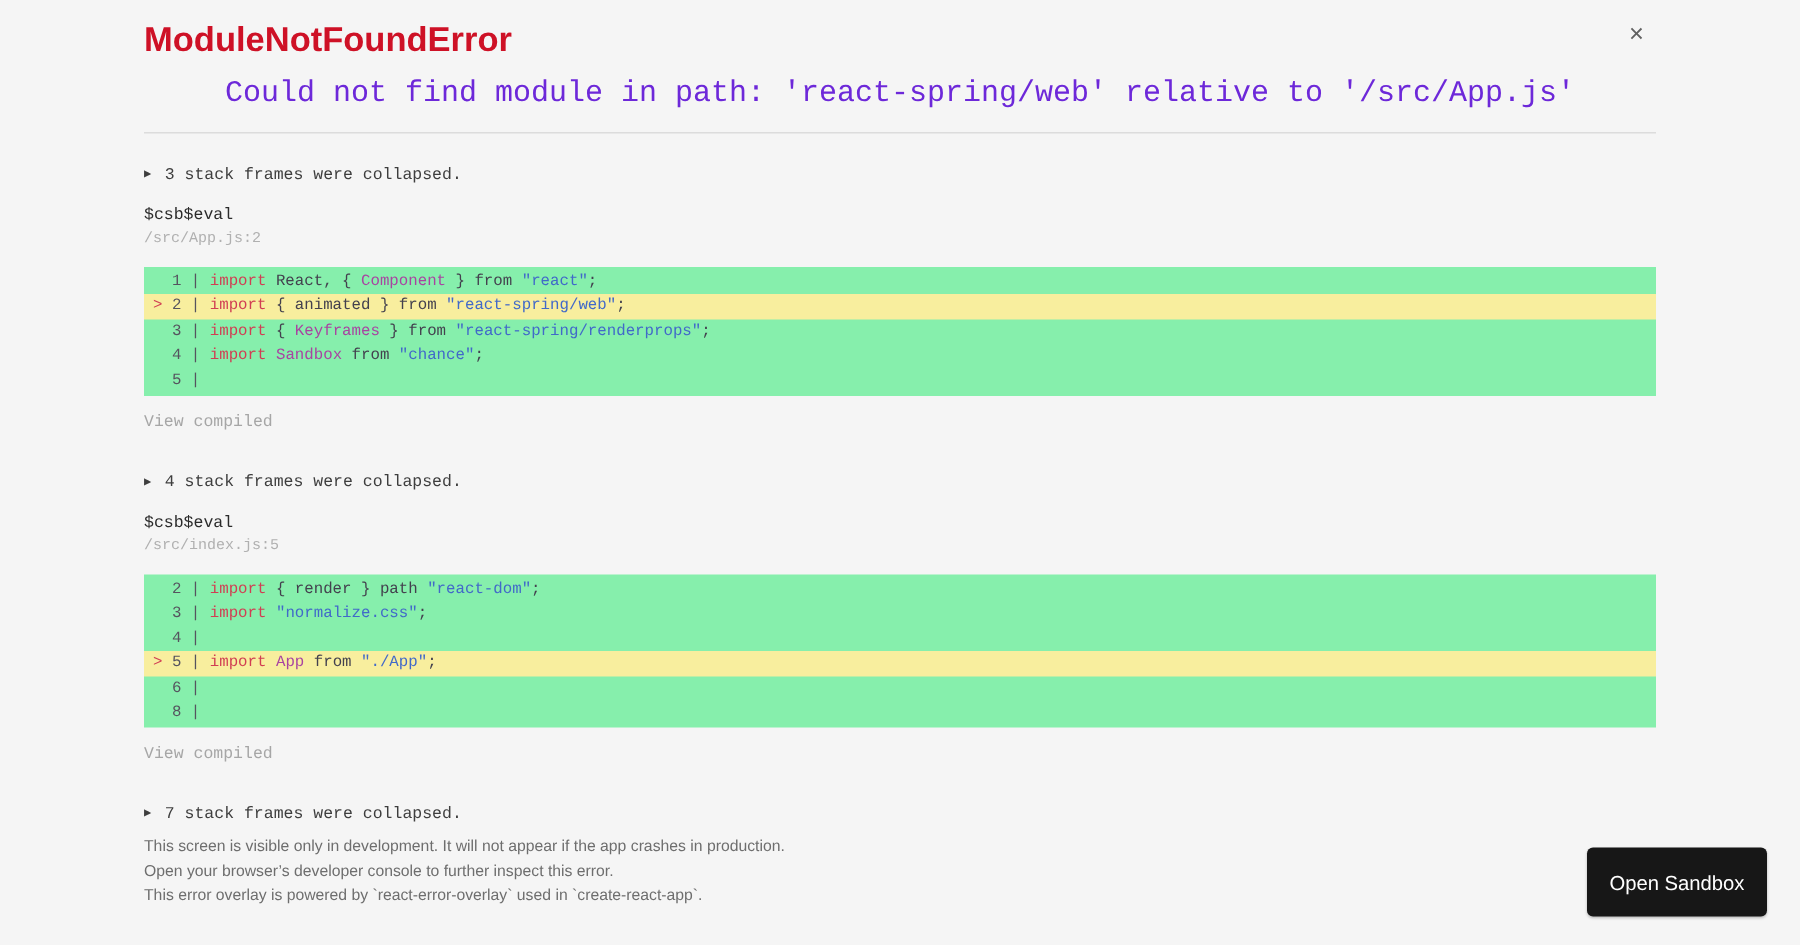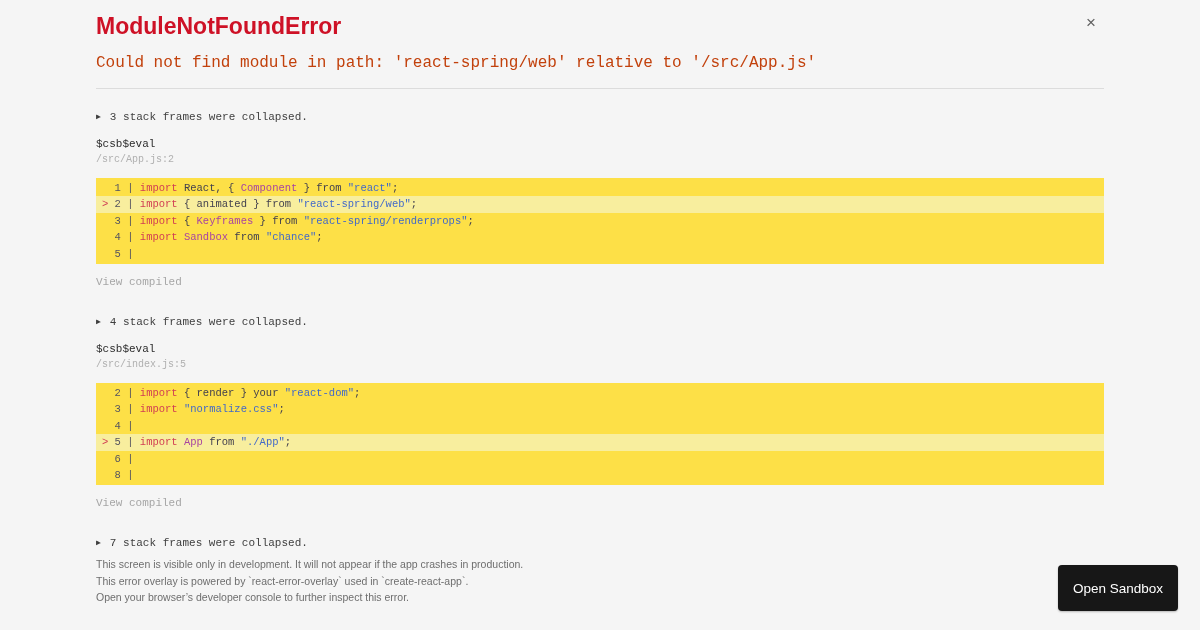--- a/index.html
+++ b/index.html
@@ -13,34 +13,34 @@
   .container { position:relative; margin:0 96px; width:1008px; padding-top:13px; }
 
   .title {
     color:#ce1126; font-size:23px; line-height:26px; font-weight:700;
   }
   .close-btn {
     position:absolute; top:14px; right:8px; color:#616161; font-size:17px;
     line-height:17px; cursor:pointer; font-weight:400;
   }
   .message {
-    margin-top:15px; font-size:16px; line-height:18px; color:#c2410c; white-space:pre;
+    margin-top:15px; font-size:20px; line-height:18px; color:#6d28d9; white-space:pre;text-align:center;
   }
   .divider { margin-top:16px; border-top:1px solid #dcdcdc; height:0; }
 
   .sections > .collapsed { margin-top:25px; }
   .sections > .collapsed:first-child { margin-top:20px; }
   .collapsed { font-size:11px; line-height:15px; color:#3e3e3e; cursor:pointer; }
   .collapsed .arrow { font-size:8px; margin-right:9px; color:#3e3e3e; display:inline-block; vertical-align:1px; }
 
   .frame-fn { margin-top:12px; font-size:11px; line-height:15px; color:#2b2b2b; }
   .frame-loc { margin-top:1px; font-size:10px; line-height:13px; color:#b0b0b0; }
 
   .code {
-    margin-top:12px; background:#fde047; padding:2px 0;
+    margin-top:12px; background:#86efac; padding:2px 0;
     font-size:10.5px; line-height:16.4px;
   }
   .code-line { white-space:pre; padding-left:6px; }
   .code-line.hl { background:#f8ee9e; }
   .marker { color:#d13e53; white-space:pre; }
   .gutter { color:#55545f; white-space:pre; }
   .tk-k { color:#d13e53; }
   .tk-c { color:#a844a1; }
   .tk-s { color:#4169c9; }
   .tk-p { color:#43414e; }
@@ -69,29 +69,29 @@
       <div class="collapsed mono"><span class="arrow">▶</span><span>3 stack frames were collapsed.</span></div>
       <div class="frame"><div class="frame-fn mono">$csb$eval</div><div class="frame-loc mono">/src/App.js:2</div><div class="code mono">
           <div class="code-line"><span class="marker">  </span><span class="gutter">1 | </span><span class="tk-k">import</span><span class="tk-p"> React, { </span><span class="tk-c">Component</span><span class="tk-p"> } from </span><span class="tk-s">"react"</span><span class="tk-p">;</span></div>
           <div class="code-line hl"><span class="marker">&gt; </span><span class="gutter">2 | </span><span class="tk-k">import</span><span class="tk-p"> { animated } from </span><span class="tk-s">"react-spring/web"</span><span class="tk-p">;</span></div>
           <div class="code-line"><span class="marker">  </span><span class="gutter">3 | </span><span class="tk-k">import</span><span class="tk-p"> { </span><span class="tk-c">Keyframes</span><span class="tk-p"> } from </span><span class="tk-s">"react-spring/renderprops"</span><span class="tk-p">;</span></div>
           <div class="code-line"><span class="marker">  </span><span class="gutter">4 | </span><span class="tk-k">import</span><span class="tk-p"> </span><span class="tk-c">Sandbox</span><span class="tk-p"> from </span><span class="tk-s">"chance"</span><span class="tk-p">;</span></div>
           <div class="code-line"><span class="marker">  </span><span class="gutter">5 | </span></div>
         </div><div class="view-compiled mono">View compiled</div></div>
       <div class="collapsed mono"><span class="arrow">▶</span><span>4 stack frames were collapsed.</span></div>
       <div class="frame"><div class="frame-fn mono">$csb$eval</div><div class="frame-loc mono">/src/index.js:5</div><div class="code mono">
-          <div class="code-line"><span class="marker">  </span><span class="gutter">2 | </span><span class="tk-k">import</span><span class="tk-p"> { render } your </span><span class="tk-s">"react-dom"</span><span class="tk-p">;</span></div>
+          <div class="code-line"><span class="marker">  </span><span class="gutter">2 | </span><span class="tk-k">import</span><span class="tk-p"> { render } path </span><span class="tk-s">"react-dom"</span><span class="tk-p">;</span></div>
           <div class="code-line"><span class="marker">  </span><span class="gutter">3 | </span><span class="tk-k">import</span><span class="tk-p"> </span><span class="tk-s">"normalize.css"</span><span class="tk-p">;</span></div>
           <div class="code-line"><span class="marker">  </span><span class="gutter">4 | </span></div>
           <div class="code-line hl"><span class="marker">&gt; </span><span class="gutter">5 | </span><span class="tk-k">import</span><span class="tk-p"> </span><span class="tk-c">App</span><span class="tk-p"> from </span><span class="tk-s">"./App"</span><span class="tk-p">;</span></div>
           <div class="code-line"><span class="marker">  </span><span class="gutter">6 | </span></div>
           <div class="code-line"><span class="marker">  </span><span class="gutter">8 | </span></div>
         </div><div class="view-compiled mono">View compiled</div></div>
       <div class="collapsed mono"><span class="arrow">▶</span><span>7 stack frames were collapsed.</span></div>
     </div>
   <div class="footer">
     <div>This screen is visible only in development. It will not appear if the app crashes in production.</div>
+    <div>Open your browser’s developer console to further inspect this error.</div>
     <div>This error overlay is powered by `react-error-overlay` used in `create-react-app`.</div>
-    <div>Open your browser’s developer console to further inspect this error.</div>
   </div>
 </div>
 
 <button class="sandbox-btn">Open Sandbox</button>
 
 </body></html>

